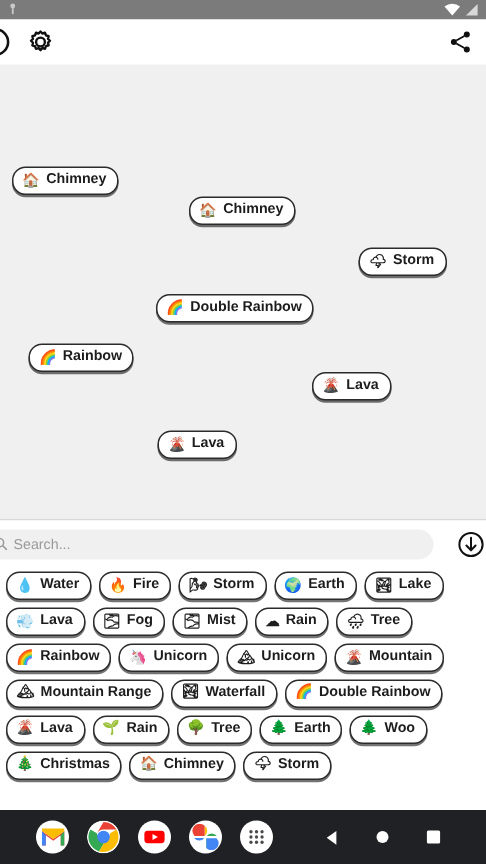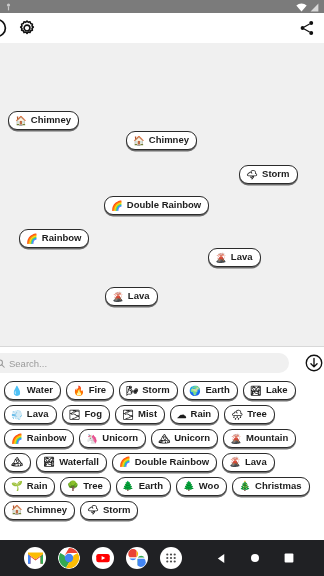--- a/index.html
+++ b/index.html
@@ -308,20 +308,21 @@
         <div class="chip">
           <span class="emo">🏔</span>
           <span>Unicorn</span>
         </div>
         <div class="chip">
           <span class="emo">🌋</span>
           <span>Mountain</span>
         </div>
         <div class="chip">
           <span class="emo">🏔</span>
+          <span>Mountain Range</span>
         </div>
         <div class="chip">
           <span class="emo">🏞</span>
           <span>Waterfall</span>
         </div>
         <div class="chip">
           <span class="emo">🌈</span>
           <span>Double Rainbow</span>
         </div>
         <div class="chip">

